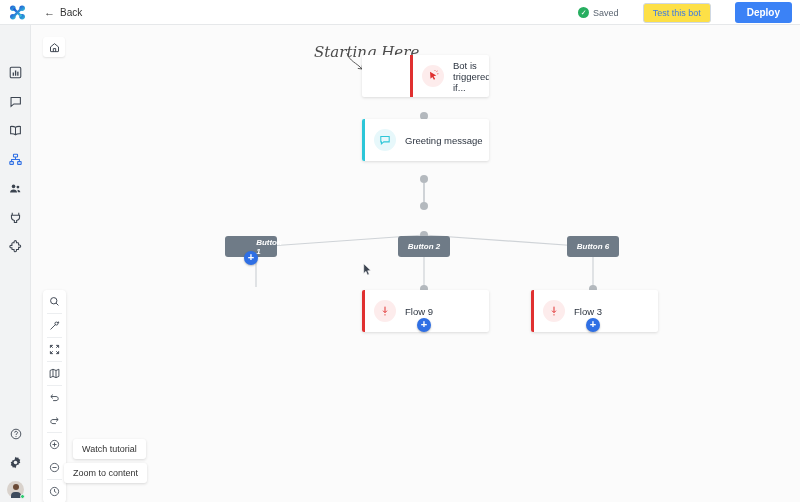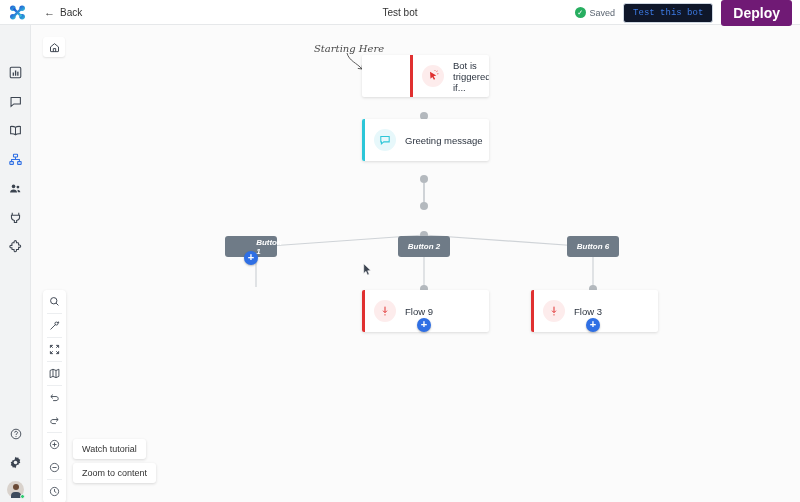--- a/index.html
+++ b/index.html
@@ -25,38 +25,38 @@
     display: flex; align-items: center; gap: 5px; margin-left: 10px;
     font-size: 10px; color: #333; cursor: pointer;
   }
   .back-arrow { font-size: 11px; color: #333; line-height: 1; }
   .topbar-title {
     position: absolute; left: 0; right: 0; text-align: center;
     font-size: 10px; color: #333; pointer-events: none;
   }
   .topbar-right {
     position: absolute; right: 8px; top: 0; height: 25px;
-    display: flex; align-items: center; gap: 8px;
+    display: flex; align-items: center; gap: 24px;
   }
   .saved {
     display: flex; align-items: center; gap: 4px; font-size: 9px; color: #5a6470;
   }
   .saved-dot {
     width: 11px; height: 11px; border-radius: 50%; background: #27ae60;
     display: flex; align-items: center; justify-content: center;
     color: #fff; font-size: 7px; line-height: 1;
   }
   .btn-outline {
-    border: 1px solid #cfd8e3; background: #0f172a; color: #3c7ae4;
+    border: 1px solid #cfd8e3; background: #fde047; color: #3c7ae4;
     font-size: 9px; padding: 4px 9px; border-radius: 3px; cursor: pointer;
-    font-family: Liberation Mono, monospace;
+    font-family: Liberation Sans, sans-serif;
   }
   .btn-primary {
-    border: none; background: #701a75; color: #fff;
-    font-size: 14px; padding: 5px 12px; border-radius: 3px; cursor: pointer;
+    border: none; background: #3b82f6; color: #fff;
+    font-size: 10px; padding: 5px 12px; border-radius: 3px; cursor: pointer;
     font-weight: bold; font-family: "Liberation Sans", sans-serif;
   }
 
   
   .rail {
     position: absolute; top: 25px; left: 0; width: 31px; height: 477px;
     background: #f2f3f4; border-right: 1px solid #e6e8ea; z-index: 35;
   }
   .rail-group { position: absolute; left: 0; width: 31px; }
   .rail-item {
@@ -139,21 +139,21 @@
   }
   .chip {
     position: absolute; background: #6f7b87; color: #fff;
     font-size: 8px; font-style: italic; font-weight: bold;
     border-radius: 3px; display: flex; align-items: center; justify-content: center;
     cursor: pointer;
   }
 
   .note {
     position: absolute; font-family: "DejaVu Serif", serif; font-style: italic;
-    font-size: 10px; color: #4a4a4a; white-space: nowrap;
+    font-size: 15px; color: #4a4a4a; white-space: nowrap;
   }
 
   svg.edges { position: absolute; top:0; left:0; width: 769px; height: 477px; pointer-events: none; }
 </style>
 </head>
 <body>
 
 <div class="app">
 
   <div class="topbar">
@@ -171,21 +171,20 @@
         <path d="M18 13 C13 13 13 20 18 20 C23 20 23 13 18 13 Z" fill="url(#lg)"></path>
         <path d="M7 6 L17 16 M17 6 L7 16" stroke="url(#lg)" stroke-width="3" fill="none"></path>
       </svg>
     </div>
 
     <div class="back-btn">
       <span class="back-arrow">←</span>
       <span>Back</span>
     </div>
 
-    <div class="topbar-title">Test bot</div>
 
     <div class="topbar-right">
       <div class="saved">
         <span class="saved-dot">✓</span>
         <span>Saved</span>
       </div>
       <button class="btn-outline">Test this bot</button>
       <button class="btn-primary">Deploy</button>
     </div>
   </div>
@@ -414,16 +413,16 @@
       <div class="ctool-sep"></div>
       <div class="ctool-item">
         <svg width="11" height="11" viewBox="0 0 16 16" fill="none" stroke="currentColor" stroke-width="1.2">
           <circle cx="8" cy="8" r="6"></circle>
             <path d="M8 4.4V8l2.6 1.6"></path>
         </svg>
       </div>
     </div>
 
     <div class="tipchip" style="left:42px; top:414px;">Watch tutorial</div>
-    <div class="tipchip" style="left:42px; top:438px;">Zoom to content</div>
+    <div class="tipchip" style="left:33px; top:438px;">Zoom to content</div>
 
   </div>
 </div>
 
 </body></html>

